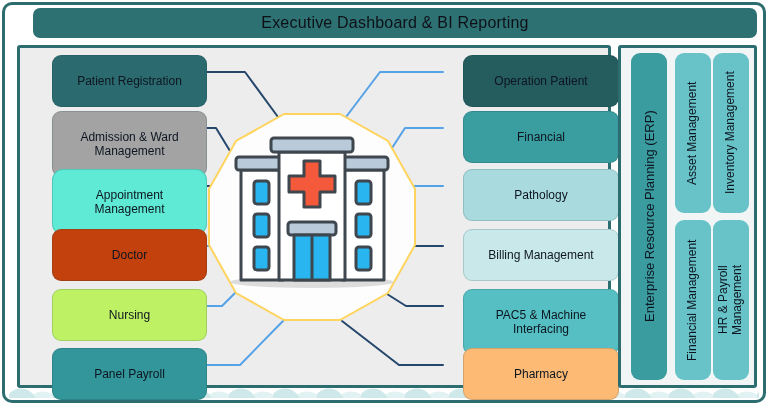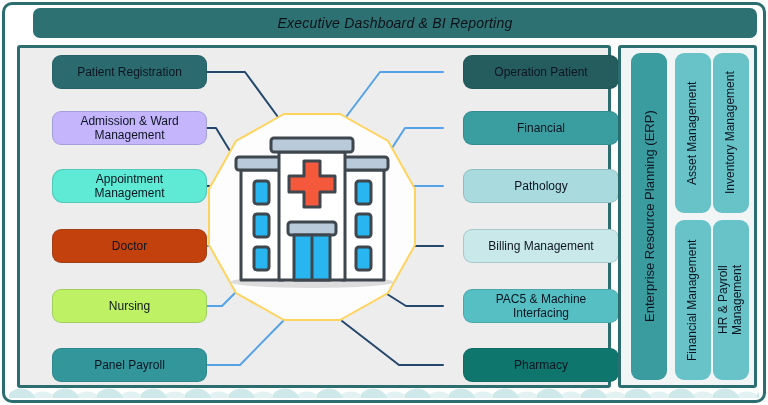--- a/index.html
+++ b/index.html
@@ -18,32 +18,32 @@
     position:absolute;left:9px;right:9px;top:385px;height:13px;z-index:1;
     background-image:
       radial-gradient(circle at 12px 19px, #cfe9ea 15px, rgba(0,0,0,0) 16px),
       radial-gradient(circle at 34px 24px, #e2f2f2 17px, rgba(0,0,0,0) 18px);
     background-size:44px 30px,44px 30px;
     background-repeat:repeat-x;
   }
   .banner{
     position:absolute;left:33px;top:8px;width:724px;height:30px;border-radius:7px;
     display:flex;align-items:center;justify-content:center;z-index:2;
-    font-size:14px;letter-spacing:.2px;color:#0d1117;font-style:italic;
+    font-size:16px;letter-spacing:.2px;color:#0d1117;
   }
   .main-panel{
     position:absolute;left:17px;top:45px;width:594px;height:343px;
     border:3px solid #2c6e70;border-radius:3px;background:#ededee;
     box-sizing:border-box;z-index:2;
   }
   .main-panel svg{position:absolute;left:0;top:0;}
   .module{
     position:absolute;width:155px;min-height:34px;border-radius:9px;z-index:3;
     display:flex;align-items:center;justify-content:center;text-align:center;
-    font-size:12px;line-height:1.18;padding:2px 10px;box-sizing:border-box;
+    font-size:12px;line-height:1.18;padding:18px 10px;box-sizing:border-box;
     border:1px solid rgba(15,60,64,.18);color:#0d1520;
   }
   .module.left{left:32px;}
   .module.right{left:443px;width:156px;}
   .erp-panel{
     position:absolute;left:618px;top:45px;width:139px;height:343px;
     border:3px solid #2c6e70;border-radius:3px;background:#f2f5f5;
     box-sizing:border-box;z-index:2;
   }
   .vtext{
@@ -119,21 +119,21 @@
         <rect x="268" y="174" width="48" height="13" rx="3" fill="#b9cbdb"></rect>
         <rect x="274" y="187" width="36" height="45" fill="#29b5f0"></rect>
         <line x1="292" y1="187" x2="292" y2="232"></line>
       </g>
     </svg>
 
     <div id="left-modules">
         <div class="module left" style="top: 7px; background-color: rgb(43, 107, 112);">
           <span>Patient Registration</span>
         </div>
-        <div class="module left" style="top: 63px; background-color: #c4b5fd;">
+        <div class="module left" style="top: 63px; background-color: #a3a3a3;">
           <span>Admission &amp; Ward Management</span>
         </div>
         <div class="module left" style="top: 121px; background-color: #5eead4; border-radius: 11px;">
           <span>Appointment Management</span>
         </div>
         <div class="module left" style="top: 181px; background-color: #c2410c;">
           <span>Doctor</span>
         </div>
         <div class="module left" style="top: 241px; background-color: #bef264;">
           <span>Nursing</span>
@@ -151,21 +151,21 @@
         </div>
         <div class="module right" style="top: 121px; background-color: rgb(169, 219, 222);">
           <span>Pathology</span>
         </div>
         <div class="module right" style="top: 181px; background-color: rgb(201, 232, 234);">
           <span>Billing Management</span>
         </div>
         <div class="module right" style="top: 241px; background-color: rgb(86, 191, 195);">
           <span>PAC5 &amp; Machine Interfacing</span>
         </div>
-        <div class="module right" style="top: 300px; background-color: #0f766e;">
+        <div class="module right" style="top: 300px; background-color: #fdba74;">
           <span>Pharmacy</span>
         </div>
       </div>
   </div>
 
   <div class="erp-panel">
     <div class="erp-title vtext" style="background-color: rgb(59, 156, 160);">
       <span>Enterprise Resource Planning (ERP)</span>
     </div>
     <div id="erp-cells">

